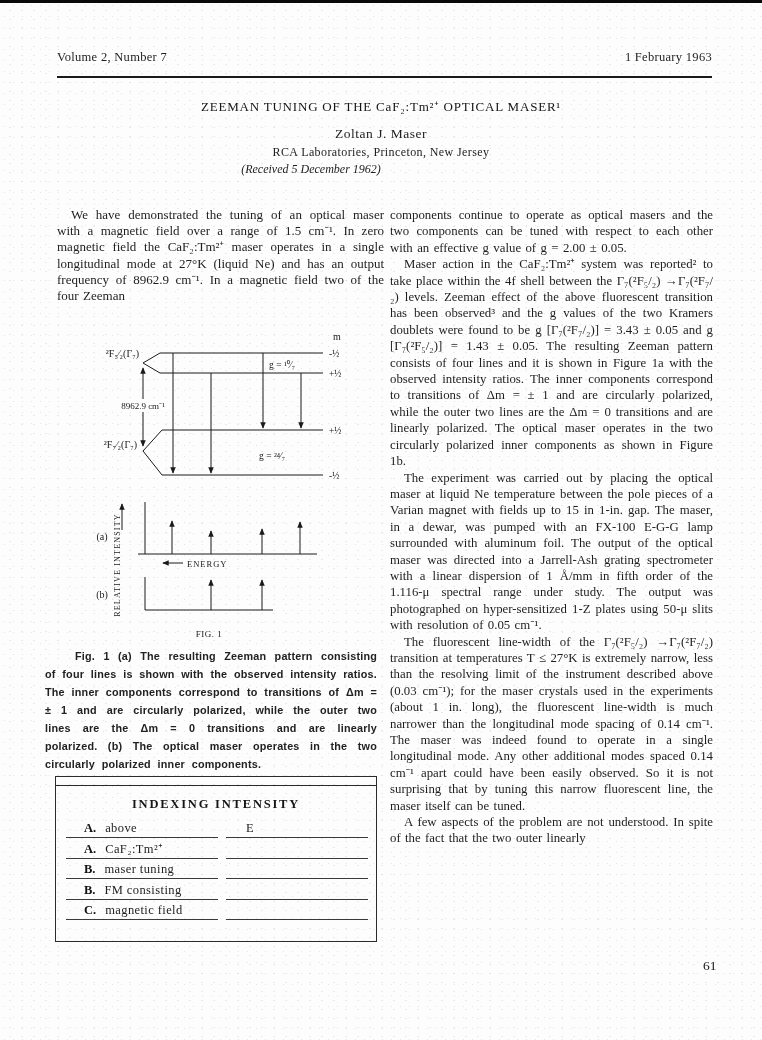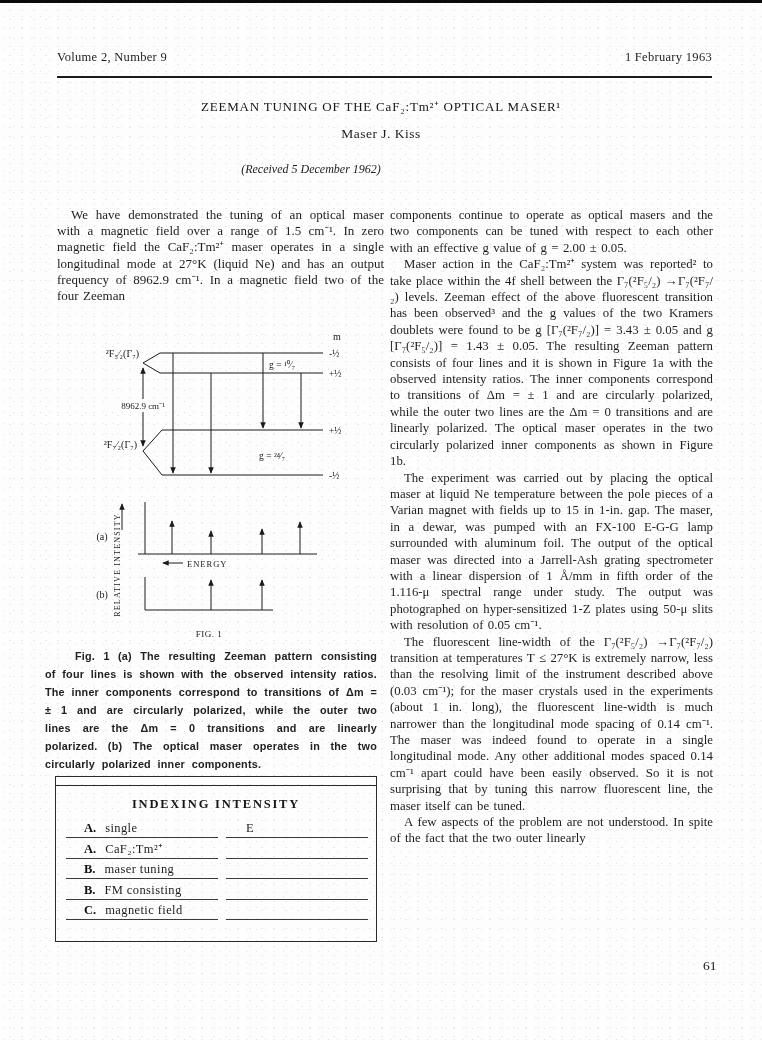--- a/index.html
+++ b/index.html
@@ -44,27 +44,28 @@
   .ic-right{flex:1;margin-left:8px;border-bottom:1px solid #3a3a3a;font-size:12.5px;padding-left:20px;padding-bottom:1px;}
   .pageno{position:absolute;left:703px;top:958px;font-size:13.5px;color:#1a1a1a;}
 </style>
 </head>
 <body>
 
 <div class="page">
   <div class="topbar"></div>
 
   <div class="header">
-    <span class="hv">Volume 2, Number 9</span>
+    <span class="hv">Volume 2, Number 7</span>
     <span class="hv">1 February 1963</span>
   </div>
   <div class="headrule"></div>
 
   <div class="title">ZEEMAN TUNING OF THE CaF₂:Tm²⁺ OPTICAL MASER¹</div>
-  <div class="author">Maser J. Kiss</div>
+  <div class="author">Zoltan J. Maser</div>
+  <div class="affil">RCA Laboratories, Princeton, New Jersey</div>
   <div class="received">(Received 5 December 1962)</div>
 
   <div class="col" id="leftcol">
     <p>We have demonstrated the tuning of an optical maser with a magnetic field over a range of 1.5 cm⁻¹.  In zero magnetic field the CaF₂:Tm²⁺ maser operates in a single longitudinal mode at 27°K (liquid Ne) and has an output frequency of 8962.9 cm⁻¹.  In a magnetic field two of the four Zeeman</p>
   </div>
 
   <svg class="figsvg" width="327" height="315" viewBox="0 0 327 315">
     <defs>
       <marker id="ah" viewBox="0 0 8 8" refX="7" refY="4" markerWidth="6.5" markerHeight="6.5" orient="auto-start-reverse">
         <path d="M0,0.6 L8,4 L0,7.4 z" fill="#1a1a1a"></path>
@@ -125,21 +126,21 @@
 
   <p class="caption">Fig. 1  (a)  The resulting Zeeman pattern consisting of four lines is shown with the observed intensity ratios. The inner components correspond to transitions of Δm = ± 1 and are circularly polarized, while the outer two lines are the Δm = 0 transitions and are linearly polarized.  (b)  The optical maser operates in the two circularly polarized inner components.</p>
 
   <div class="indexbox">
     <div class="ib-innerline"></div>
     <div class="ib-title">INDEXING INTENSITY</div>
 
     <div class="icrow" style="top:40px">
       <span class="ic-left">
           <span class="ic-label">A.</span>
-          <span class="ic-text">single</span>
+          <span class="ic-text">above</span>
         </span>
       <span class="ic-right">E</span>
     </div>
     <div class="icrow" style="top:60.5px">
       <span class="ic-left">
           <span class="ic-label">A.</span>
           <span class="ic-text">CaF₂:Tm²⁺</span>
         </span>
       <span class="ic-right"></span>
     </div>

